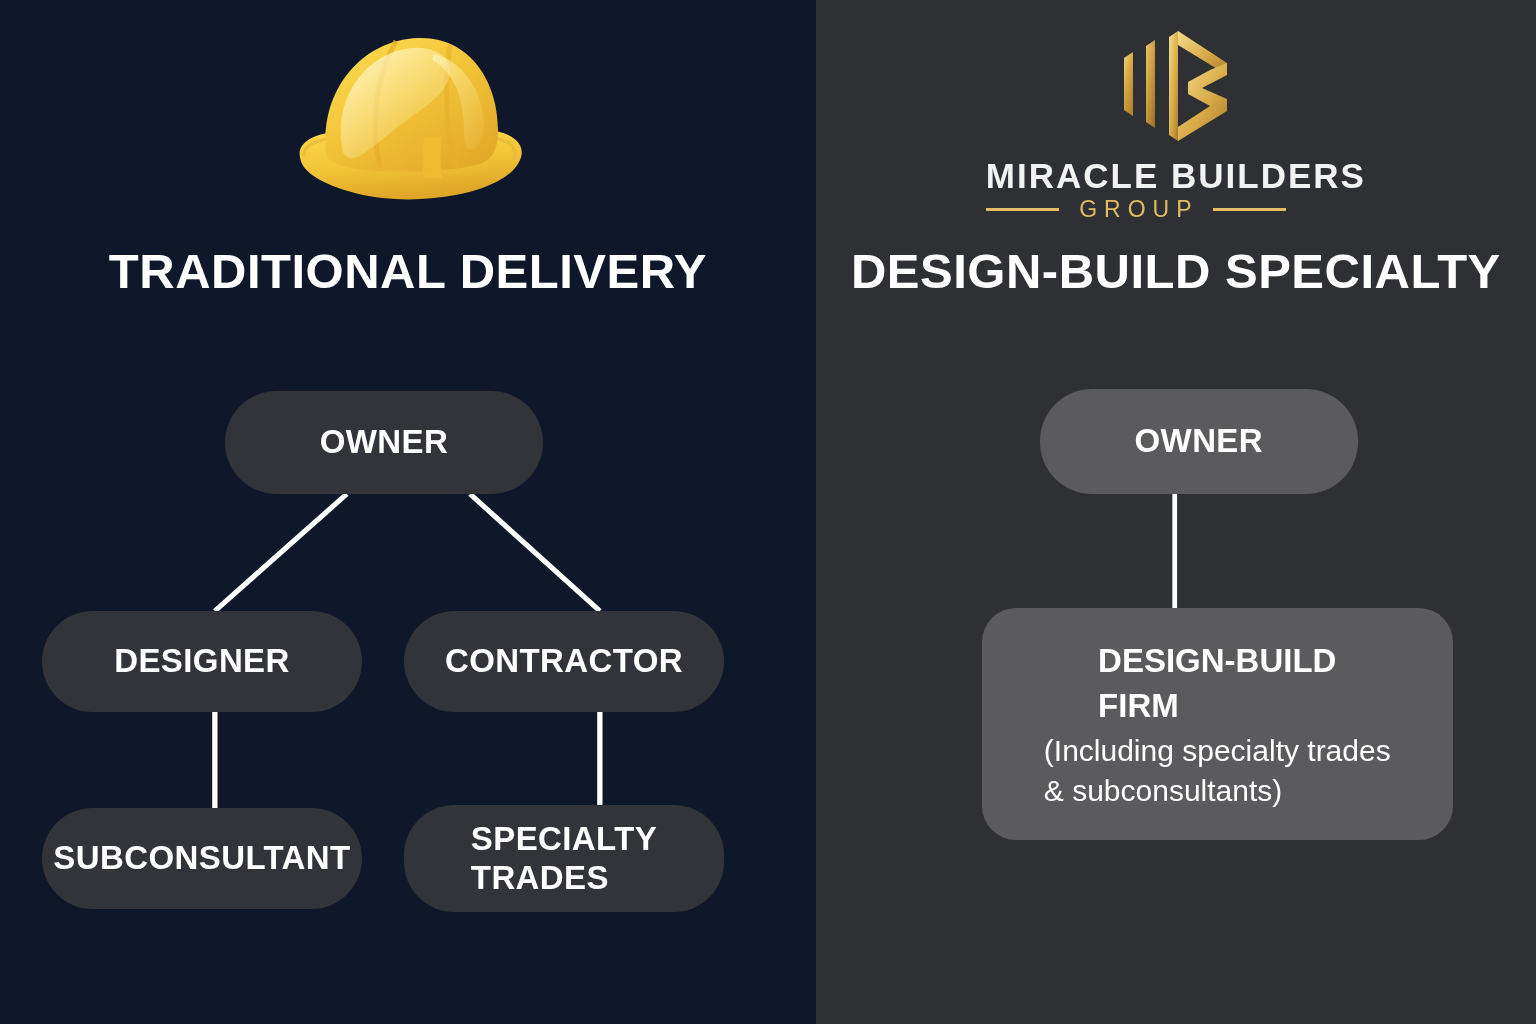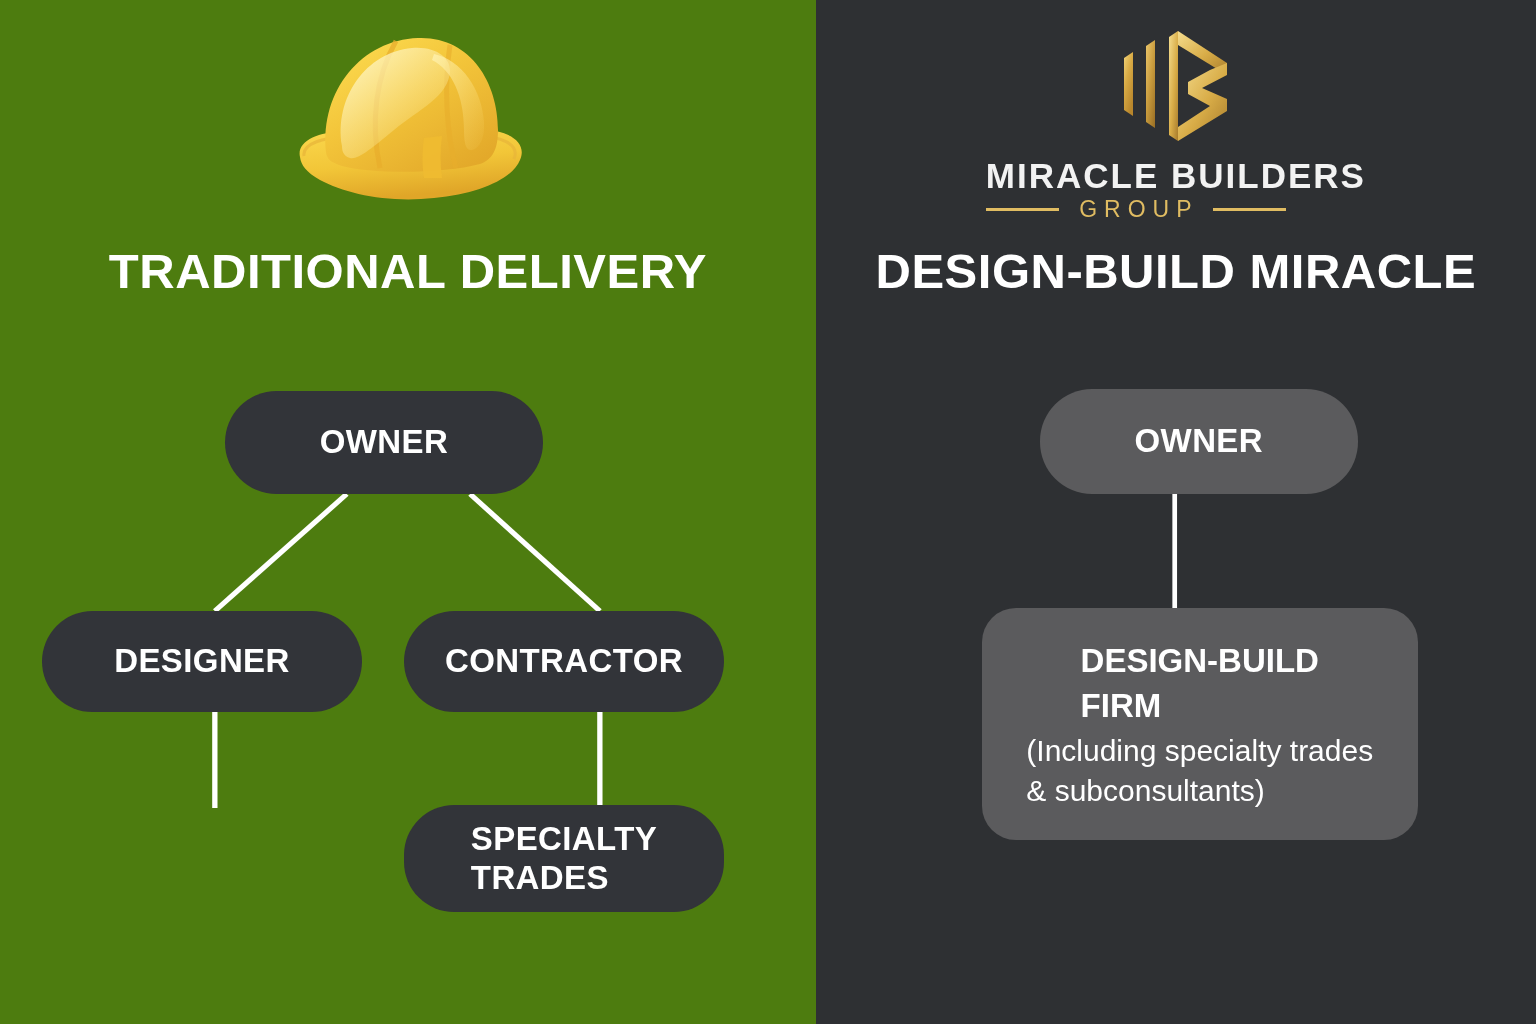--- a/index.html
+++ b/index.html
@@ -22,21 +22,21 @@
   }
 
   
   .panel {
     position: relative;
     height: 1024px;
     box-sizing: border-box;
   }
   .panel-left {
     width: 871px;
-    background: #4d7c0f;
+    background: #0f172a;
   }
   .panel-right {
     width: 769px;
     background: #2e3033;
   }
 
   
   .panel-head {
     position: absolute;
     left: 0;
@@ -156,21 +156,21 @@
   .n-designer { left: 42px;  top: 611px; width: 320px; height: 101px; }
   .n-contractor { left: 404px; top: 611px; width: 320px; height: 101px; }
   .n-subconsultant { left: 42px; top: 808px; width: 320px; height: 101px; }
   .n-specialty { left: 404px; top: 805px; width: 320px; height: 107px; border-radius: 50px; }
 
   
   .n-owner-r { left: 224px; top: 389px; width: 318px; height: 105px; }
   .n-firm {
     left: 166px;
     top: 608px;
-    width: 436px;
+    width: 471px;
     height: 232px;
     border-radius: 34px;
     flex-direction: column;
     padding: 0 12px;
   }
   .firm-title {
     font-weight: bold;
     font-size: 33px;
     line-height: 1.38;
     white-space: pre-line;
@@ -250,20 +250,23 @@
       </div>
 
       <div class="node node-dark n-designer">
         <span class="node-label">DESIGNER</span>
       </div>
 
       <div class="node node-dark n-contractor">
         <span class="node-label">CONTRACTOR</span>
       </div>
 
+      <div class="node node-dark n-subconsultant">
+        <span class="node-label">SUBCONSULTANT</span>
+      </div>
 
       <div class="node node-dark n-specialty">
         <span class="node-label">SPECIALTY
 TRADES</span>
       </div>
     </div>
   </div>
 
   <div class="panel panel-right">
 
@@ -301,21 +304,21 @@
         <div class="logo-wordmark">
           <div class="logo-name">MIRACLE BUILDERS</div>
           <div class="logo-group-row">
             <span class="logo-rule"></span>
             <span class="logo-group">GROUP</span>
             <span class="logo-rule"></span>
           </div>
         </div>
       </div>
 
-      <div class="panel-title">DESIGN-BUILD MIRACLE</div>
+      <div class="panel-title">DESIGN-BUILD SPECIALTY</div>
     </div>
 
     <div class="diagram">
       <svg class="connectors" viewBox="0 0 769 1024" preserveAspectRatio="none">
         <line x1="383" y1="494" x2="383" y2="608" stroke="#ffffff" stroke-width="5"></line>
       </svg>
 
       <div class="node node-gray n-owner-r">
         <span class="node-label">OWNER</span>
       </div>

